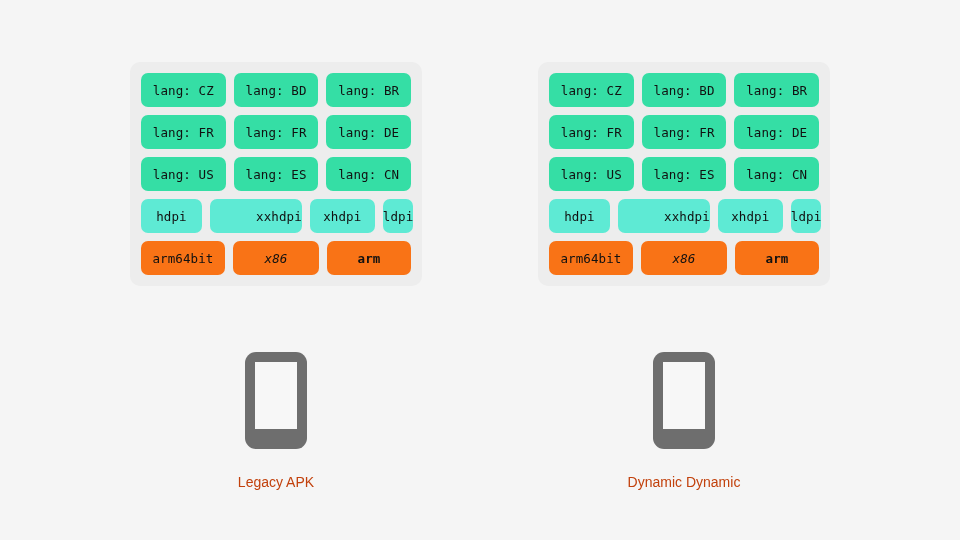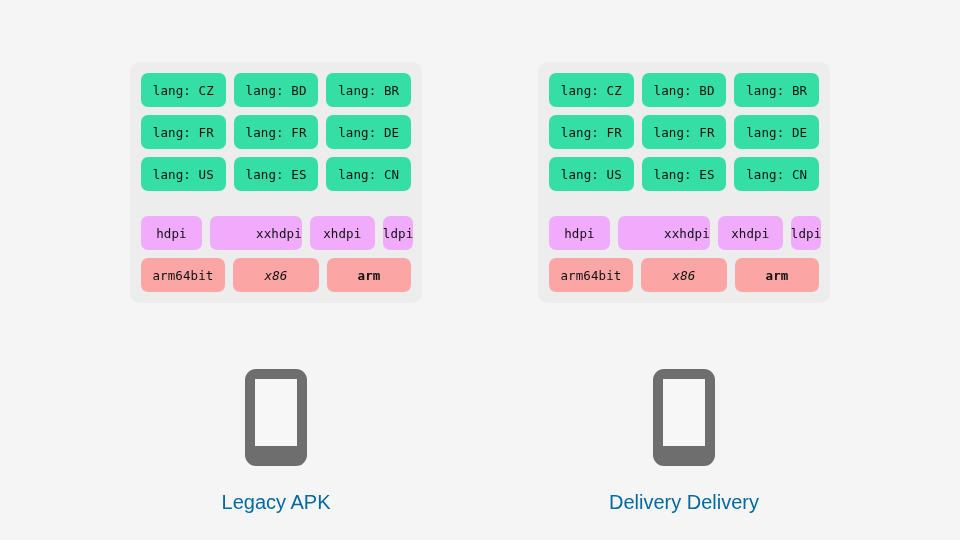--- a/index.html
+++ b/index.html
@@ -59,22 +59,22 @@
     justify-content: center;
     font-family: "DejaVu Sans Mono", "Liberation Mono", monospace;
     font-size: 12.5px;
     color: #111111;
     letter-spacing: 0.1px;
     white-space: nowrap;
     user-select: none;
   }
 
   .chip.lang { background: #35dea5; }
-  .chip.dpi  { background: #f0abfc; margin-top: 17px; }
-  .chip.abi  { background: #fca5a5; }
+  .chip.dpi  { background: #5eead4; }
+  .chip.abi  { background: #f97316; }
 
   
   .chip-row.dpi-row .chip:nth-child(1) { flex: 0 0 61px; }
   .chip-row.dpi-row .chip:nth-child(2) { flex: 0 0 70px; padding-left: 46px; }
   .chip-row.dpi-row .chip:nth-child(3) { flex: 0 0 65px; }
   .chip-row.dpi-row .chip:nth-child(4) { flex: 1 1 auto; }
 
   
   .chip-row.abi-row .chip:nth-child(1) { flex: 0 0 84px; }
   .chip-row.abi-row .chip:nth-child(2) { flex: 0 0 86px; font-style: italic; }
@@ -101,22 +101,22 @@
 
   .phone-screen {
     width: 42px;
     height: 67px;
     background: #f7f7f7;
   }
 
   .device-label {
     margin-top: 25px;
     font-family: "Liberation Sans", sans-serif;
-    font-size: 20px;
-    color: #0369a1;
+    font-size: 14px;
+    color: #c2410c;
     white-space: nowrap;
     text-align: right;
   }
 </style>
 </head>
 <body>
 
 <div class="stage">
 
   <div class="column">
@@ -182,17 +182,17 @@
         <div class="chip-row abi-row">
           <div class="chip abi">arm64bit</div>
           <div class="chip abi">x86</div>
           <div class="chip abi">arm</div>
         </div>
       </div>
     <div class="device-wrap">
       <div class="phone">
         <div class="phone-screen"></div>
       </div>
-      <div class="device-label">Delivery Delivery</div>
+      <div class="device-label">Dynamic Dynamic</div>
     </div>
   </div>
 
 </div>
 
 </body></html>

